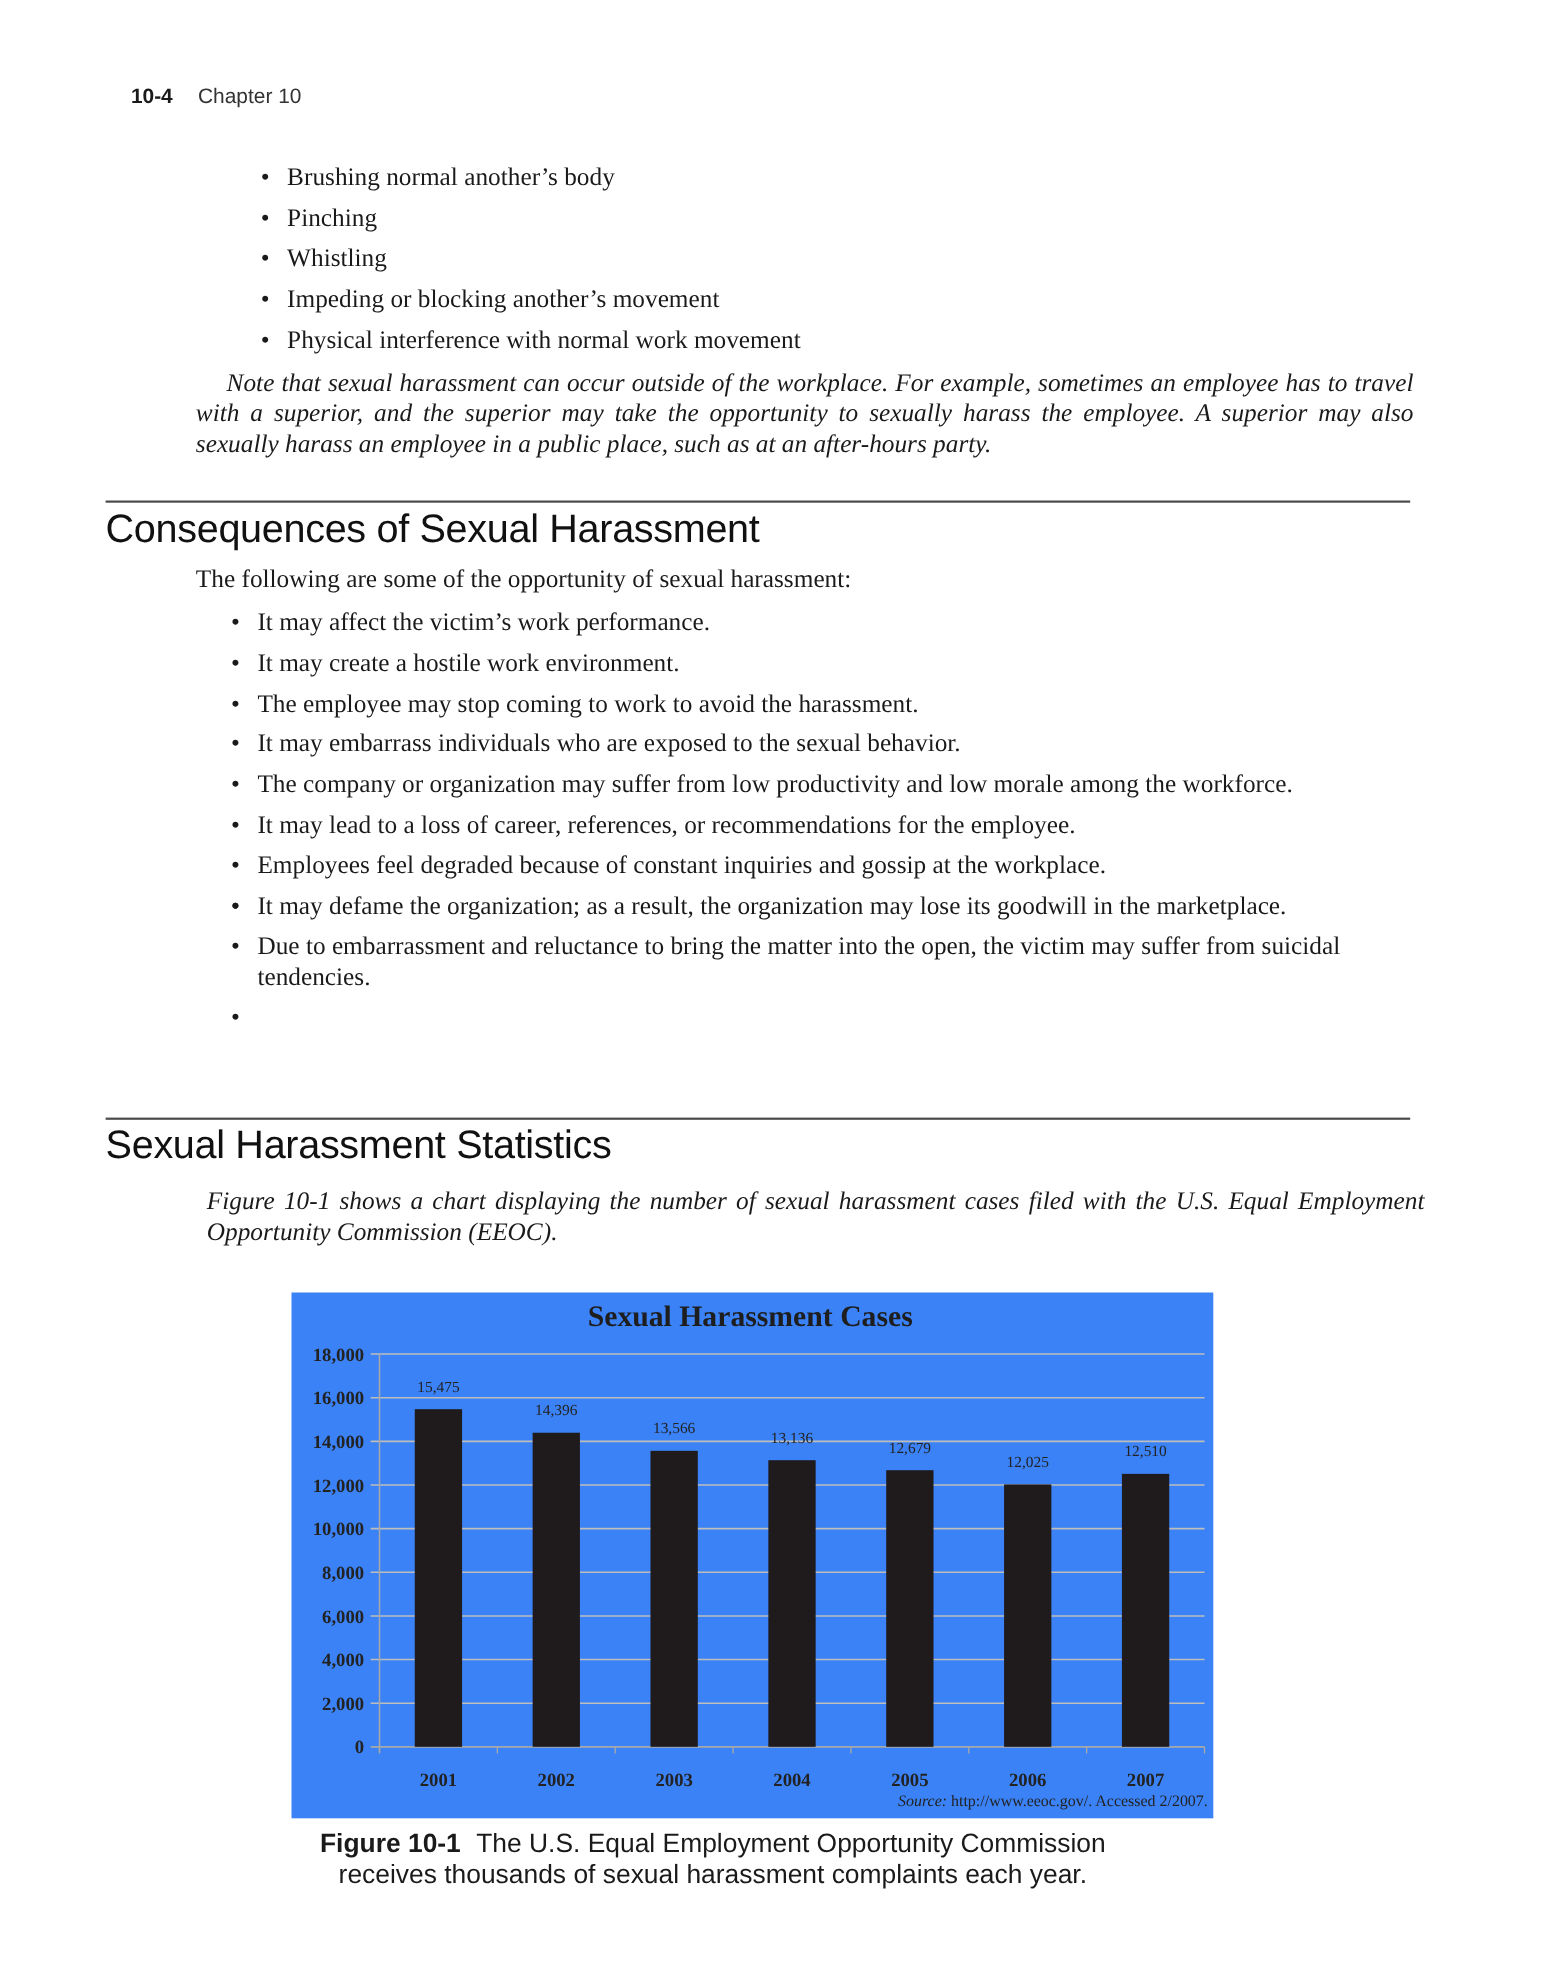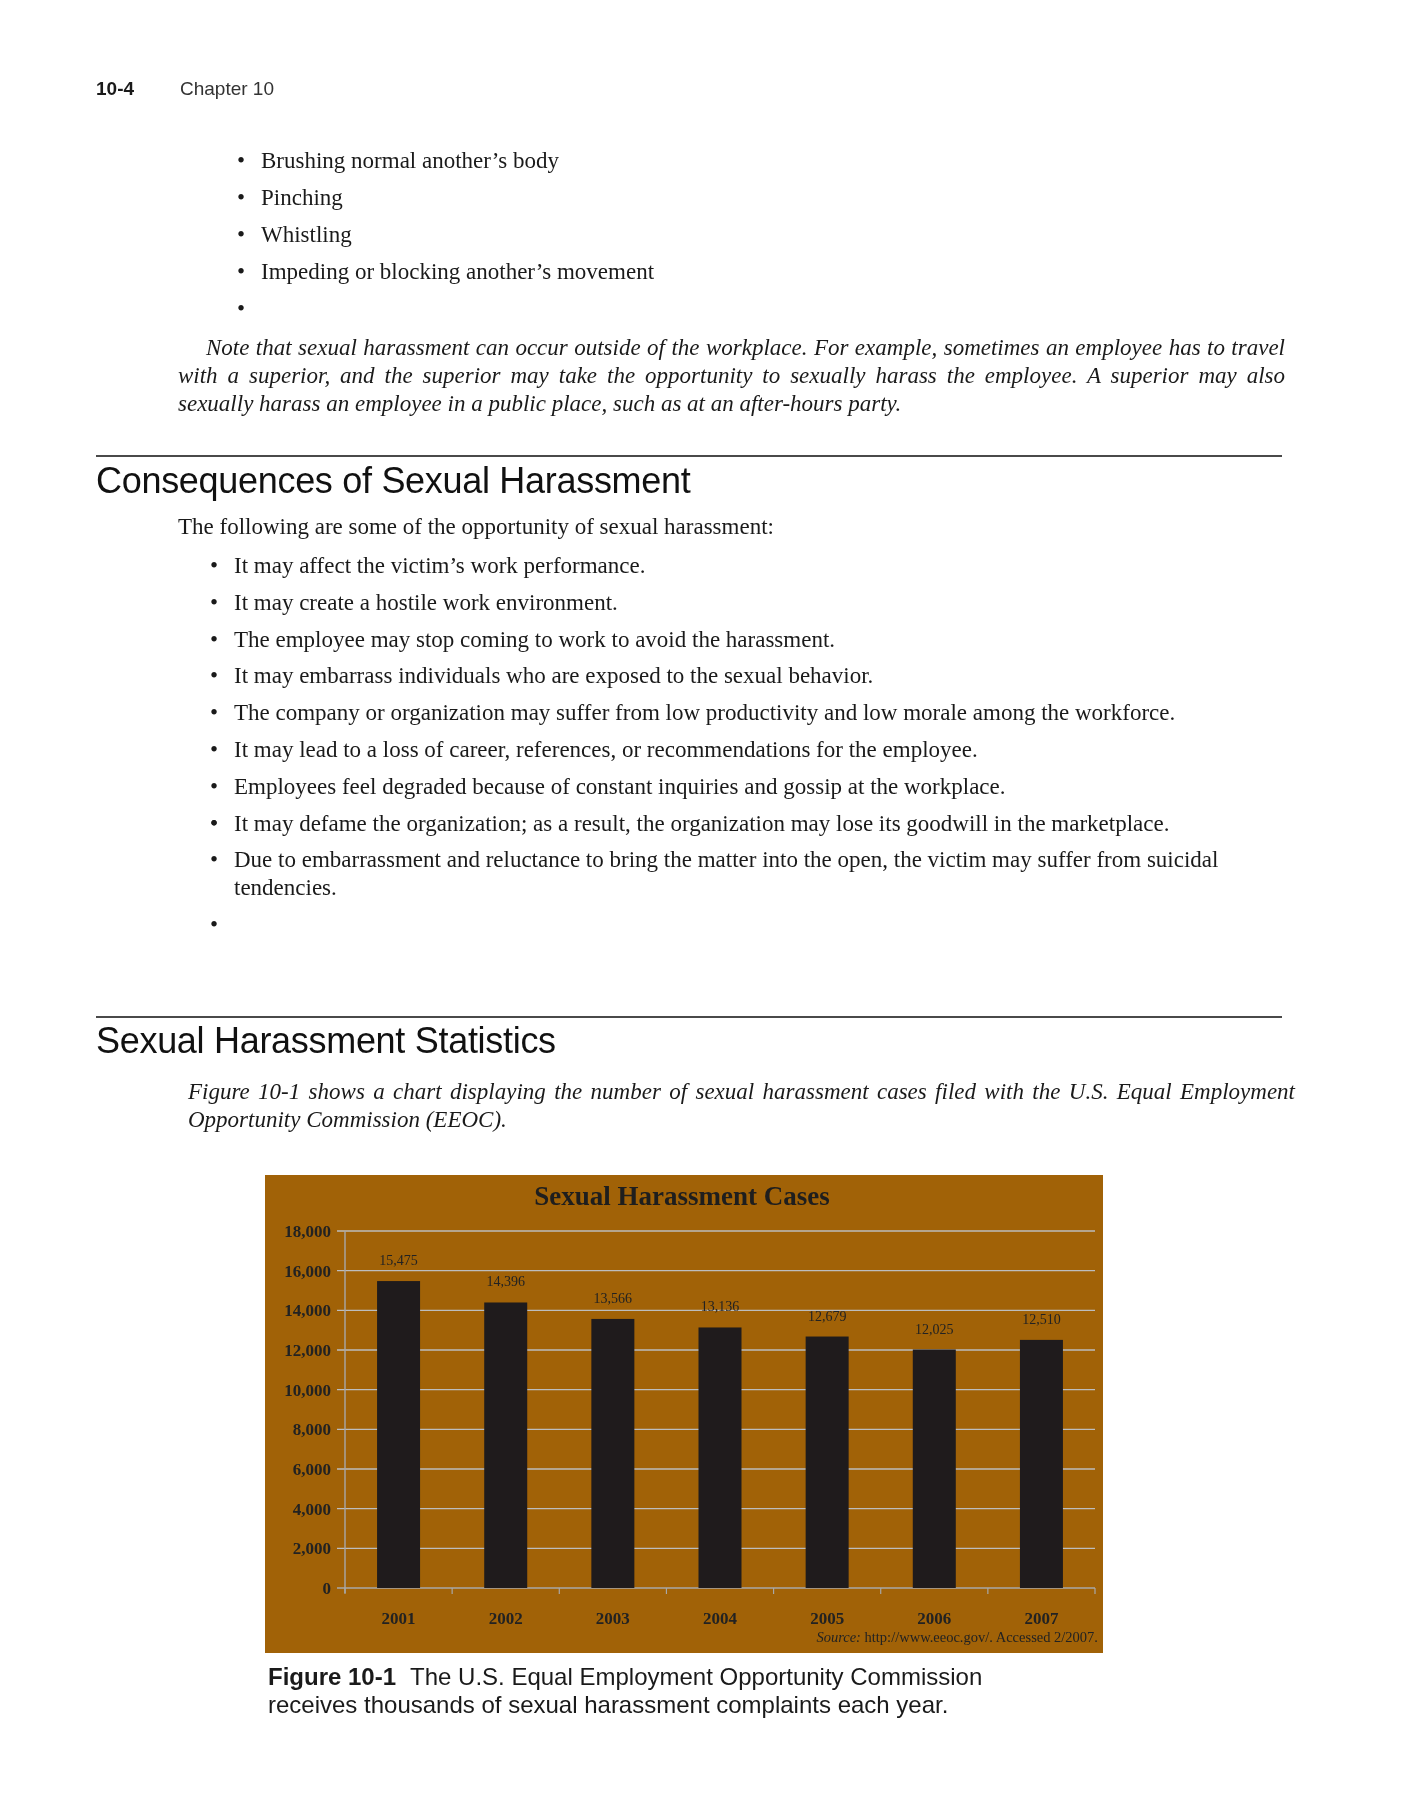--- a/index.html
+++ b/index.html
@@ -1,19 +1,19 @@
 <!DOCTYPE html>
 <html><head>
 <meta charset="utf-8">
 <style>
   html, body { margin: 0; padding: 0; background: #ffffff; }
   body { width: 1406px; height: 1800px; position: relative; overflow: hidden; color: #1a1a1a; }
   .abs { position: absolute; }
   .serif { font-family: "Liberation Serif", "DejaVu Serif", serif; }
-  .sans { font-family: "Liberation Sans", "DejaVu Sans", sans-serif; }
+  .sans { font-family: "Liberation Sans", "DejaVu Sans", sans-serif; text-align: center; }
 
   .running-head { left: 96px; top: 78px; font-size: 19px; }
   .page-num { font-weight: bold; display: inline-block; width: 84px; }
   .chapter-label { color: #333; }
 
   .bullets { list-style: none; margin: 0; padding: 0; font-size: 23px; }
   .bullets li { position: relative; line-height: 37px; }
   .bullets li .dot { position: absolute; left: -24px; top: 0; }
   .bullets-1 { left: 261px; top: 142px; }
   .bullets-2 { left: 234px; top: 552px; width: 1055px; }
@@ -26,39 +26,39 @@
   .para-stats { left: 188px; top: 1078px; width: 1107px; }
 
   .rule { height: 2px; background: #4a4a4a; left: 96px; width: 1186px; }
   .rule-1 { top: 455px; }
   .rule-2 { top: 1016px; }
 
   .heading { left: 96px; font-size: 36px; font-weight: normal; color: #111; letter-spacing: -0.3px; }
   .heading-1 { top: 460px; }
   .heading-2 { top: 1020px; }
 
-  .chart-wrap { left: 265px; top: 1175px; width: 838px; height: 478px; background: #a16207; }
+  .chart-wrap { left: 265px; top: 1175px; width: 838px; height: 478px; background: #3b82f6; }
   #chart { position: absolute; left: 0; top: 0; }
 
   .caption { left: 268px; top: 1663px; width: 760px; font-size: 24px; line-height: 28px; }
   .caption .fig-label { font-weight: bold; margin-right: 14px; }
 </style>
 </head>
 <body>
 
 <div class="abs running-head sans">
   <span class="page-num">10-4</span><span class="chapter-label">Chapter 10</span>
 </div>
 
 <ul class="abs bullets bullets-1 serif">
   <li><span class="dot">•</span><span>Brushing normal another’s body</span></li>
   <li><span class="dot">•</span><span>Pinching</span></li>
   <li><span class="dot">•</span><span>Whistling</span></li>
   <li><span class="dot">•</span><span>Impeding or blocking another’s movement</span></li>
-  <li><span class="dot">•</span></li>
+  <li><span class="dot">•</span><span>Physical interference with normal work movement</span></li>
 </ul>
 
 <p class="abs para para-note serif" style="margin:0">Note that sexual harassment can occur outside of the workplace. For example, sometimes an employee has to travel with a superior, and the superior may take the opportunity to sexually harass the employee. A superior may also sexually harass an employee in a public place, such as at an after-hours party.</p>
 
 <div class="abs rule rule-1"></div>
 <h2 class="abs heading heading-1 sans" style="margin:0">Consequences of Sexual Harassment</h2>
 <p class="abs intro serif" style="margin:0">The following are some of the opportunity of sexual harassment:</p>
 
 <ul class="abs bullets bullets-2 serif">
   <li><span class="dot">•</span><span>It may affect the victim’s work performance.</span></li>

